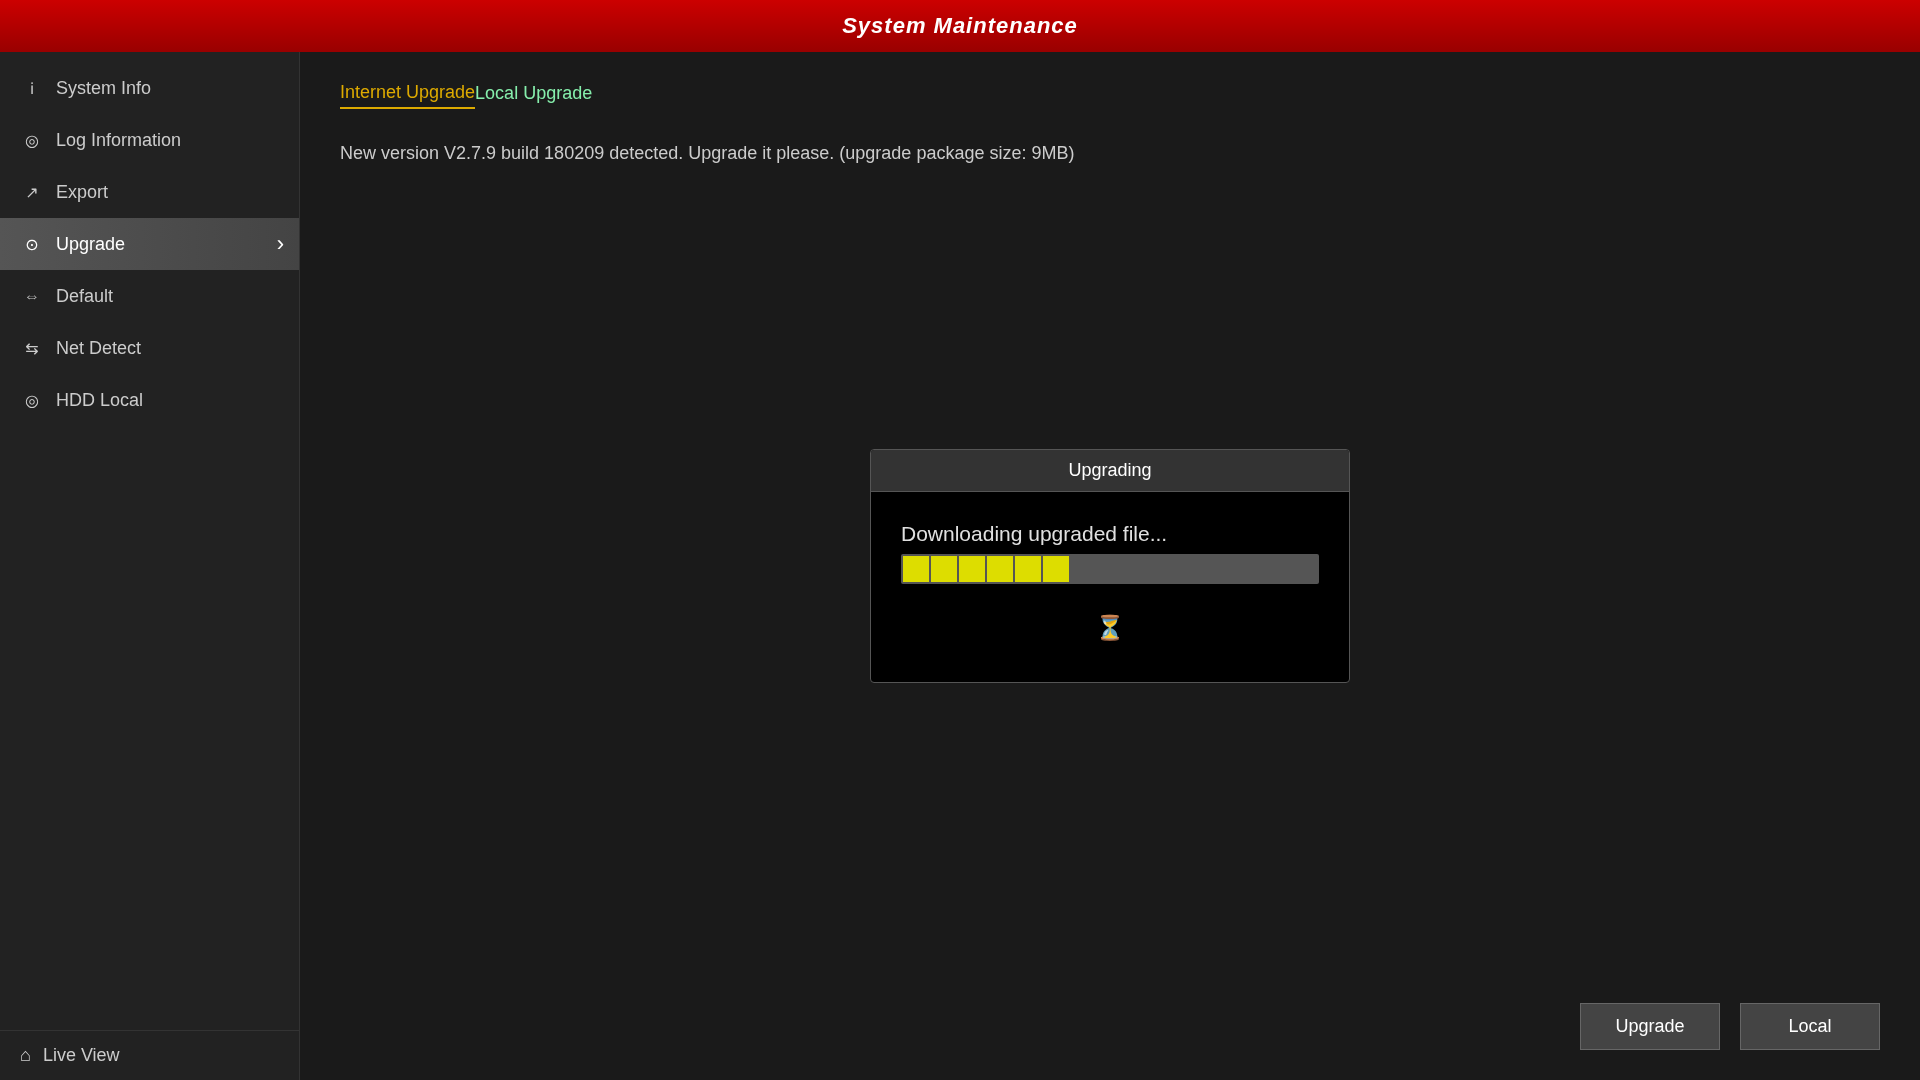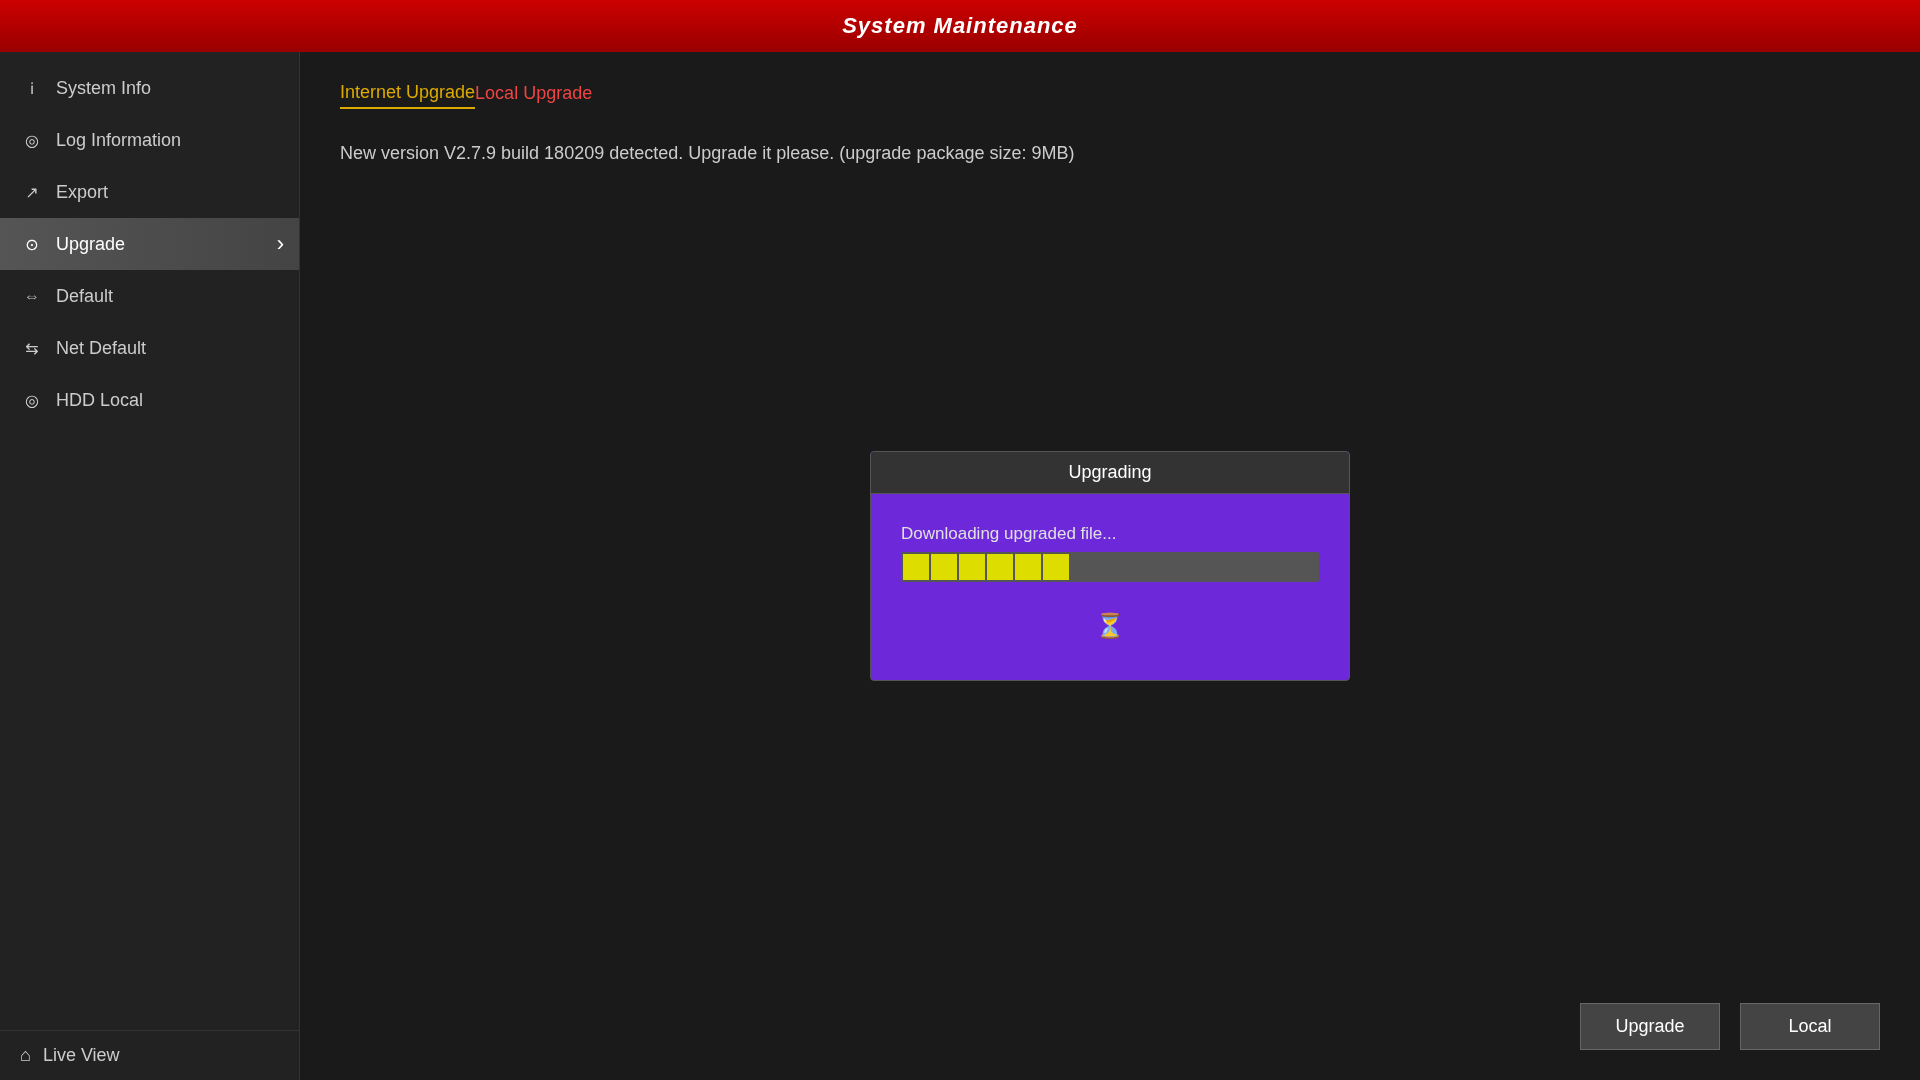--- a/index.html
+++ b/index.html
@@ -110,21 +110,21 @@
     .tabs {
       display: flex;
       margin-bottom: 30px;
       align-items: center;
     }
 
     .tab {
       font-size: 18px;
       cursor: pointer;
       padding-bottom: 4px;
-      color: #ef4444;
+      color: #86efac;
     }
 
     .tab.active {
       color: #ddaa00;
       border-bottom: 2px solid #ddaa00;
     }
 
     
     .info-text {
       font-size: 18px;
@@ -136,41 +136,41 @@
     
     .dialog-overlay {
       position: absolute;
       top: 50%;
       left: 50%;
       transform: translate(-50%, -50%);
       width: 480px;
     }
 
     .dialog {
-      background: #6d28d9;
+      background: #000000;
       border: 1px solid #555555;
       border-radius: 4px;
       overflow: hidden;
     }
 
     .dialog-title-bar {
       background: #333333;
       padding: 10px 20px;
       text-align: center;
       font-size: 18px;
       color: #ffffff;
       border-bottom: 1px solid #555;
     }
 
     .dialog-body {
       padding: 30px 30px 40px;
     }
 
     .download-text {
-      font-size: 17px;
+      font-size: 21px;
       color: #e0e0e0;
       margin-bottom: 8px;
     }
 
     
     .progress-container {
       width: 100%;
       height: 30px;
       background: #555555;
       border-radius: 2px;
@@ -258,21 +258,21 @@
         <span>Upgrade</span>
       </div>
 
       <div class="sidebar-item">
         <span class="icon">⇔</span>
         <span>Default</span>
       </div>
 
       <div class="sidebar-item">
         <span class="icon">⇆</span>
-        <span>Net Default</span>
+        <span>Net Detect</span>
       </div>
 
       <div class="sidebar-item">
         <span class="icon">◎</span>
         <span>HDD Local</span>
       </div>
 
     </div>
 
     <div class="sidebar-bottom">

